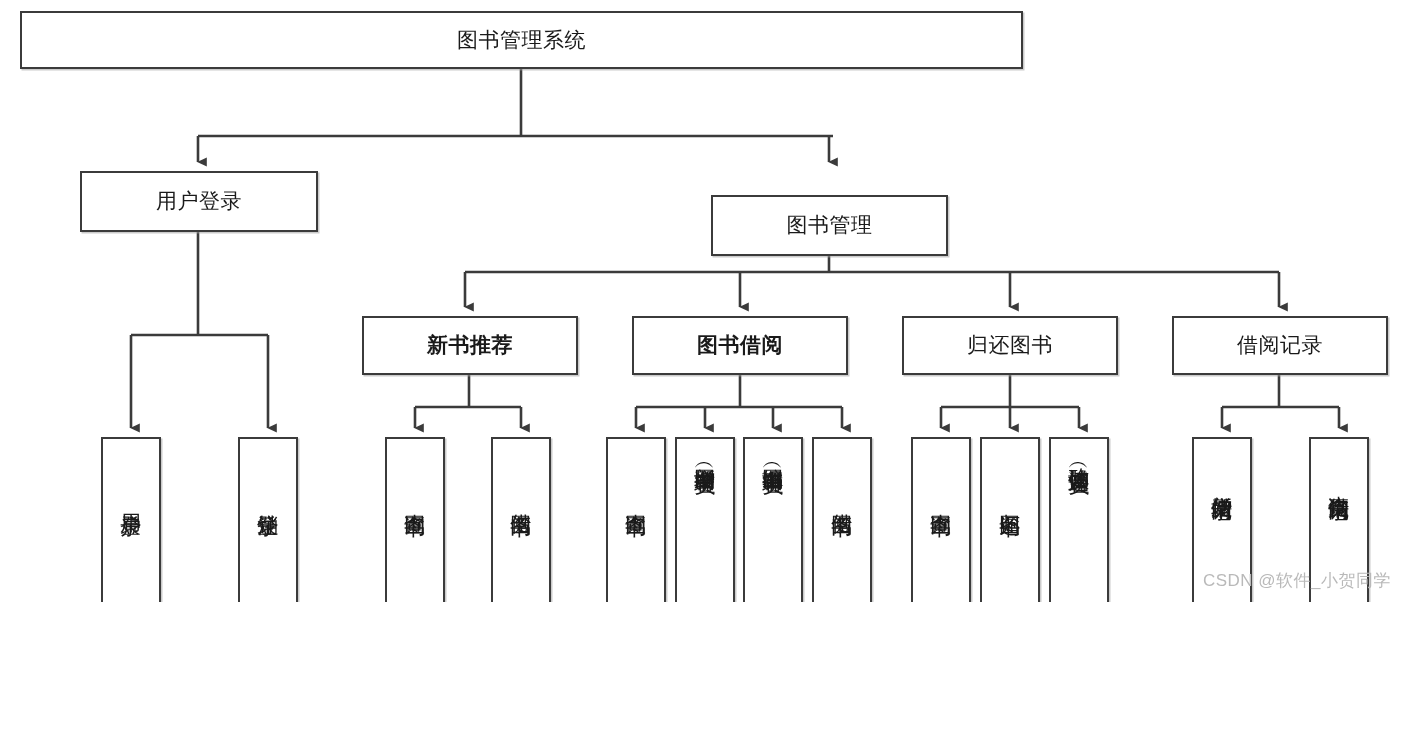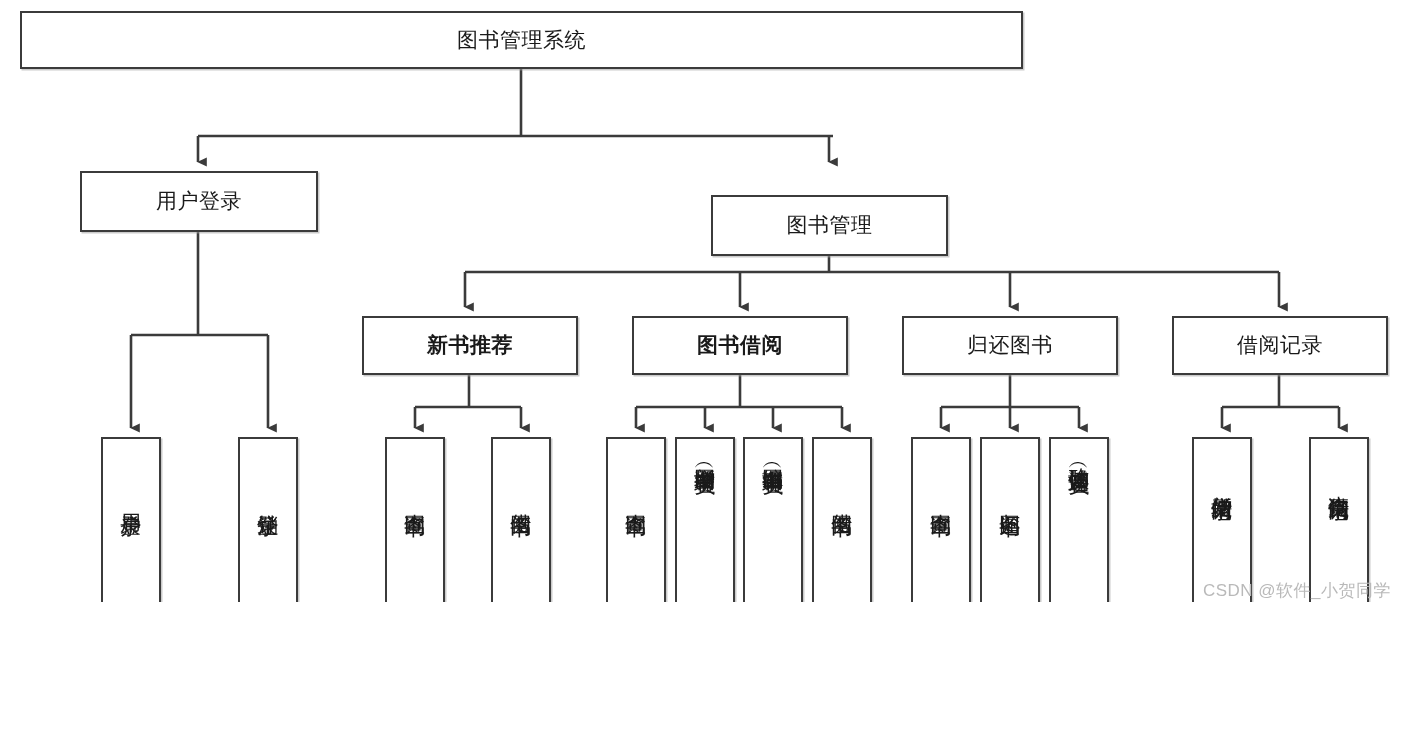--- a/index.html
+++ b/index.html
@@ -66,21 +66,21 @@
   }
   .node.vert.mid2 .lbl {
     margin-top: 34px;
   }
   .node.vert.tall .lbl {
     margin-top: 6px;
   }
   .watermark {
     position: absolute;
     right: 14px;
-    bottom: 0;
+    bottom: 10px;
     font-size: 17px;
     color: #b9b9b9;
     letter-spacing: 0.5px;
     white-space: nowrap;
     user-select: none;
   }
 </style>
 </head>
 <body>
 

